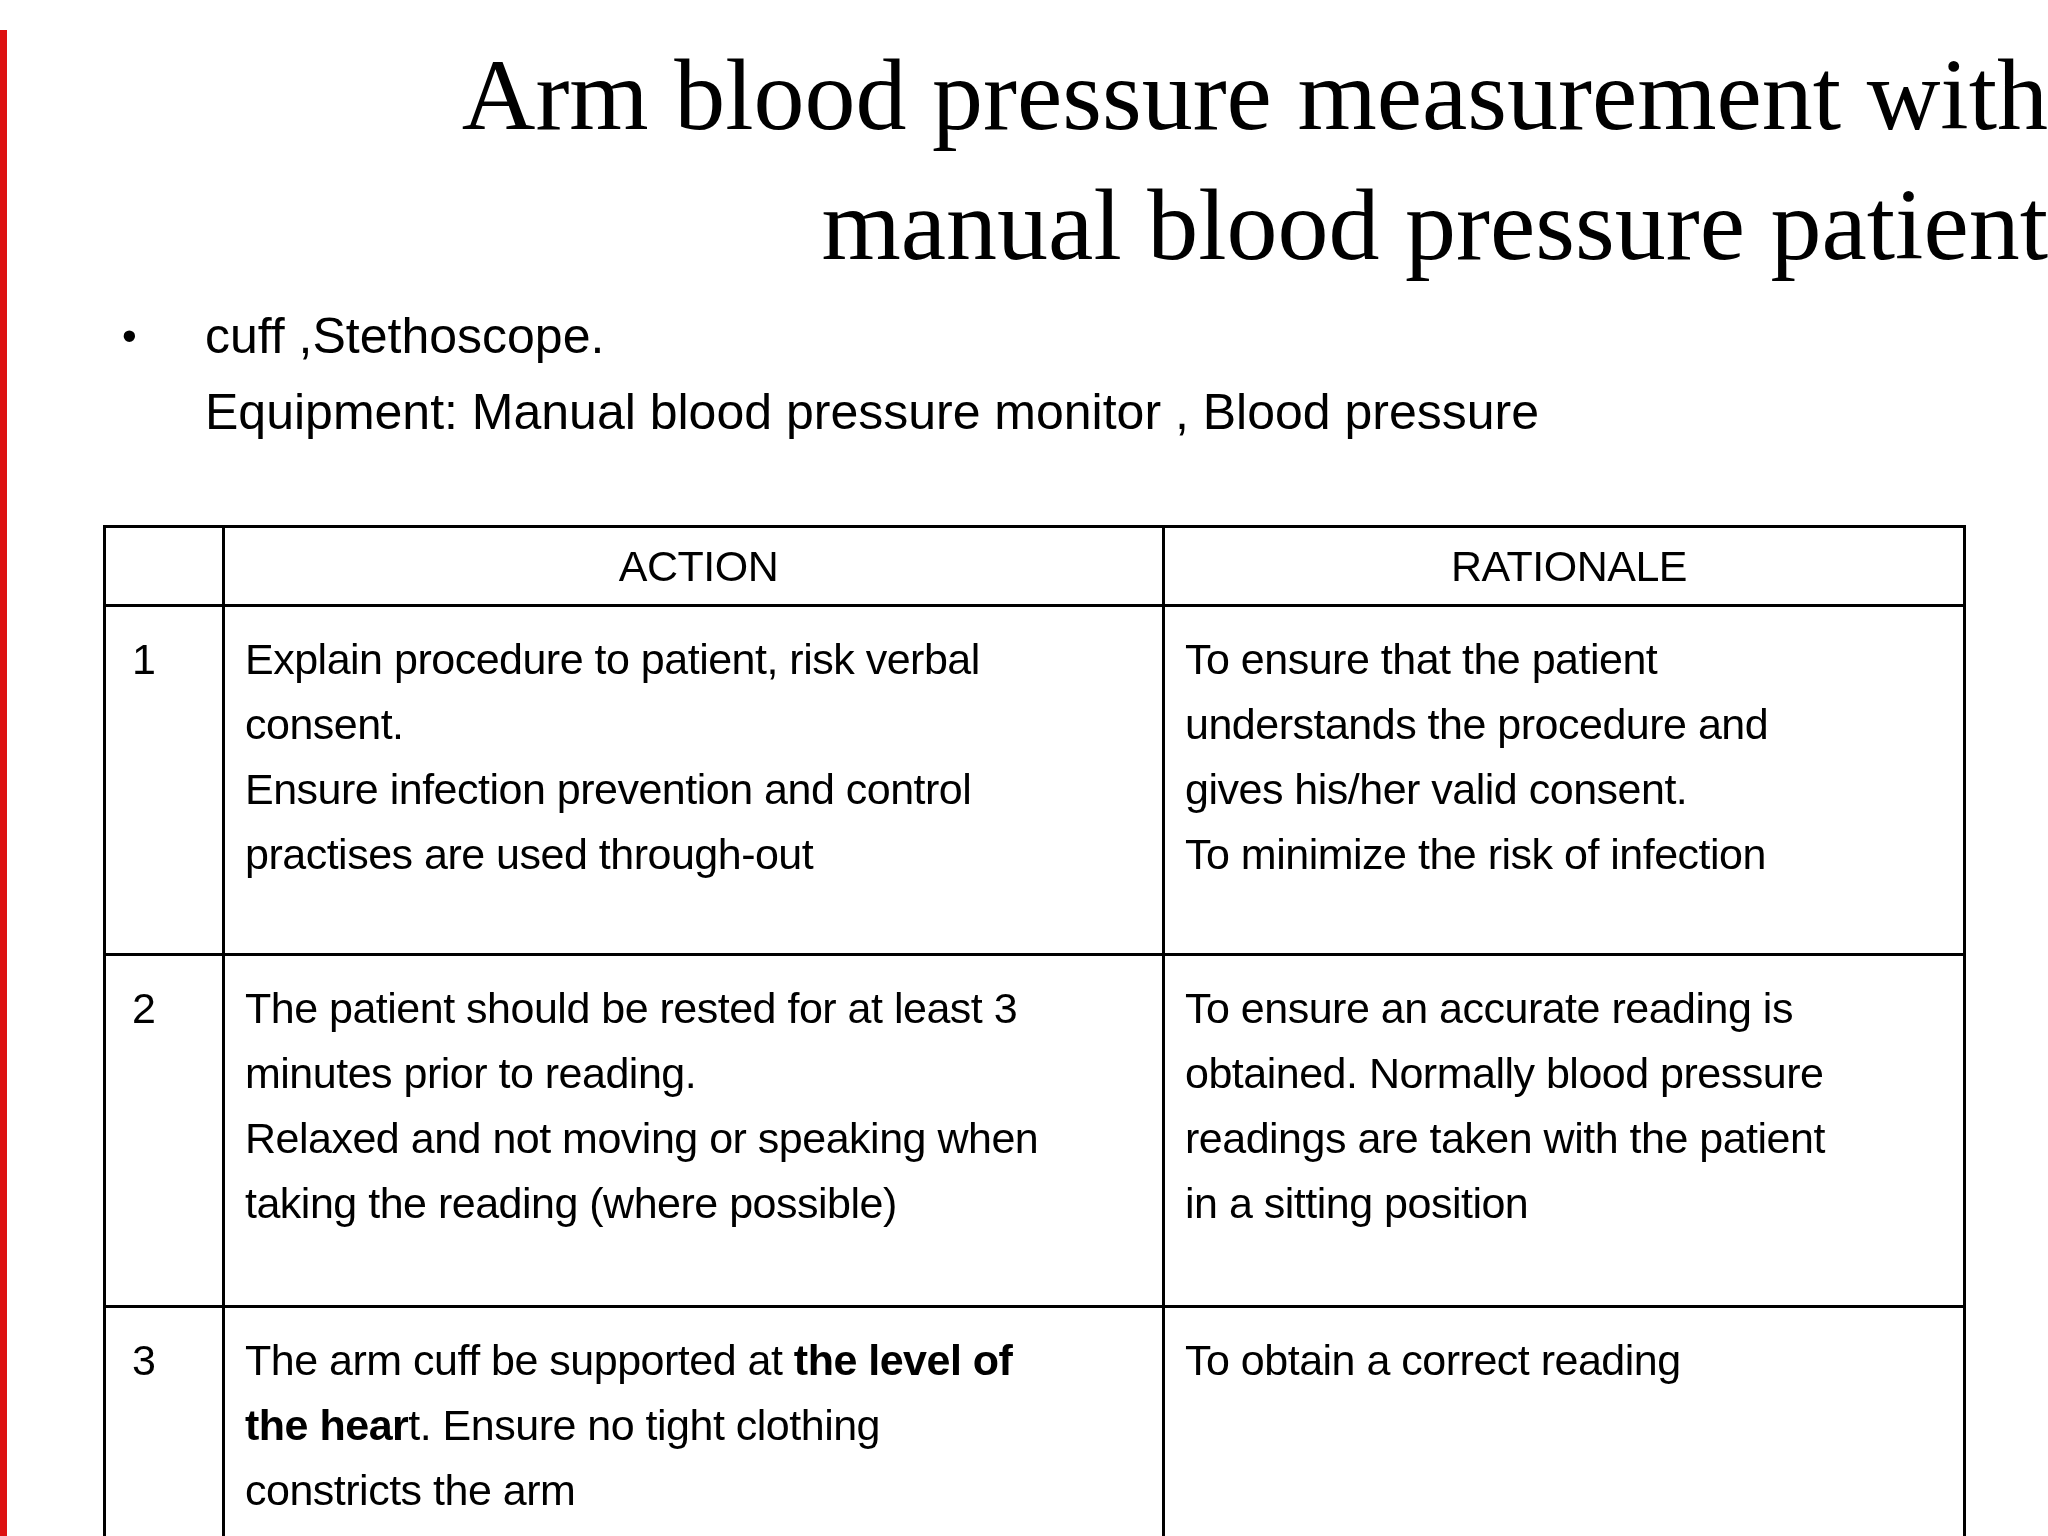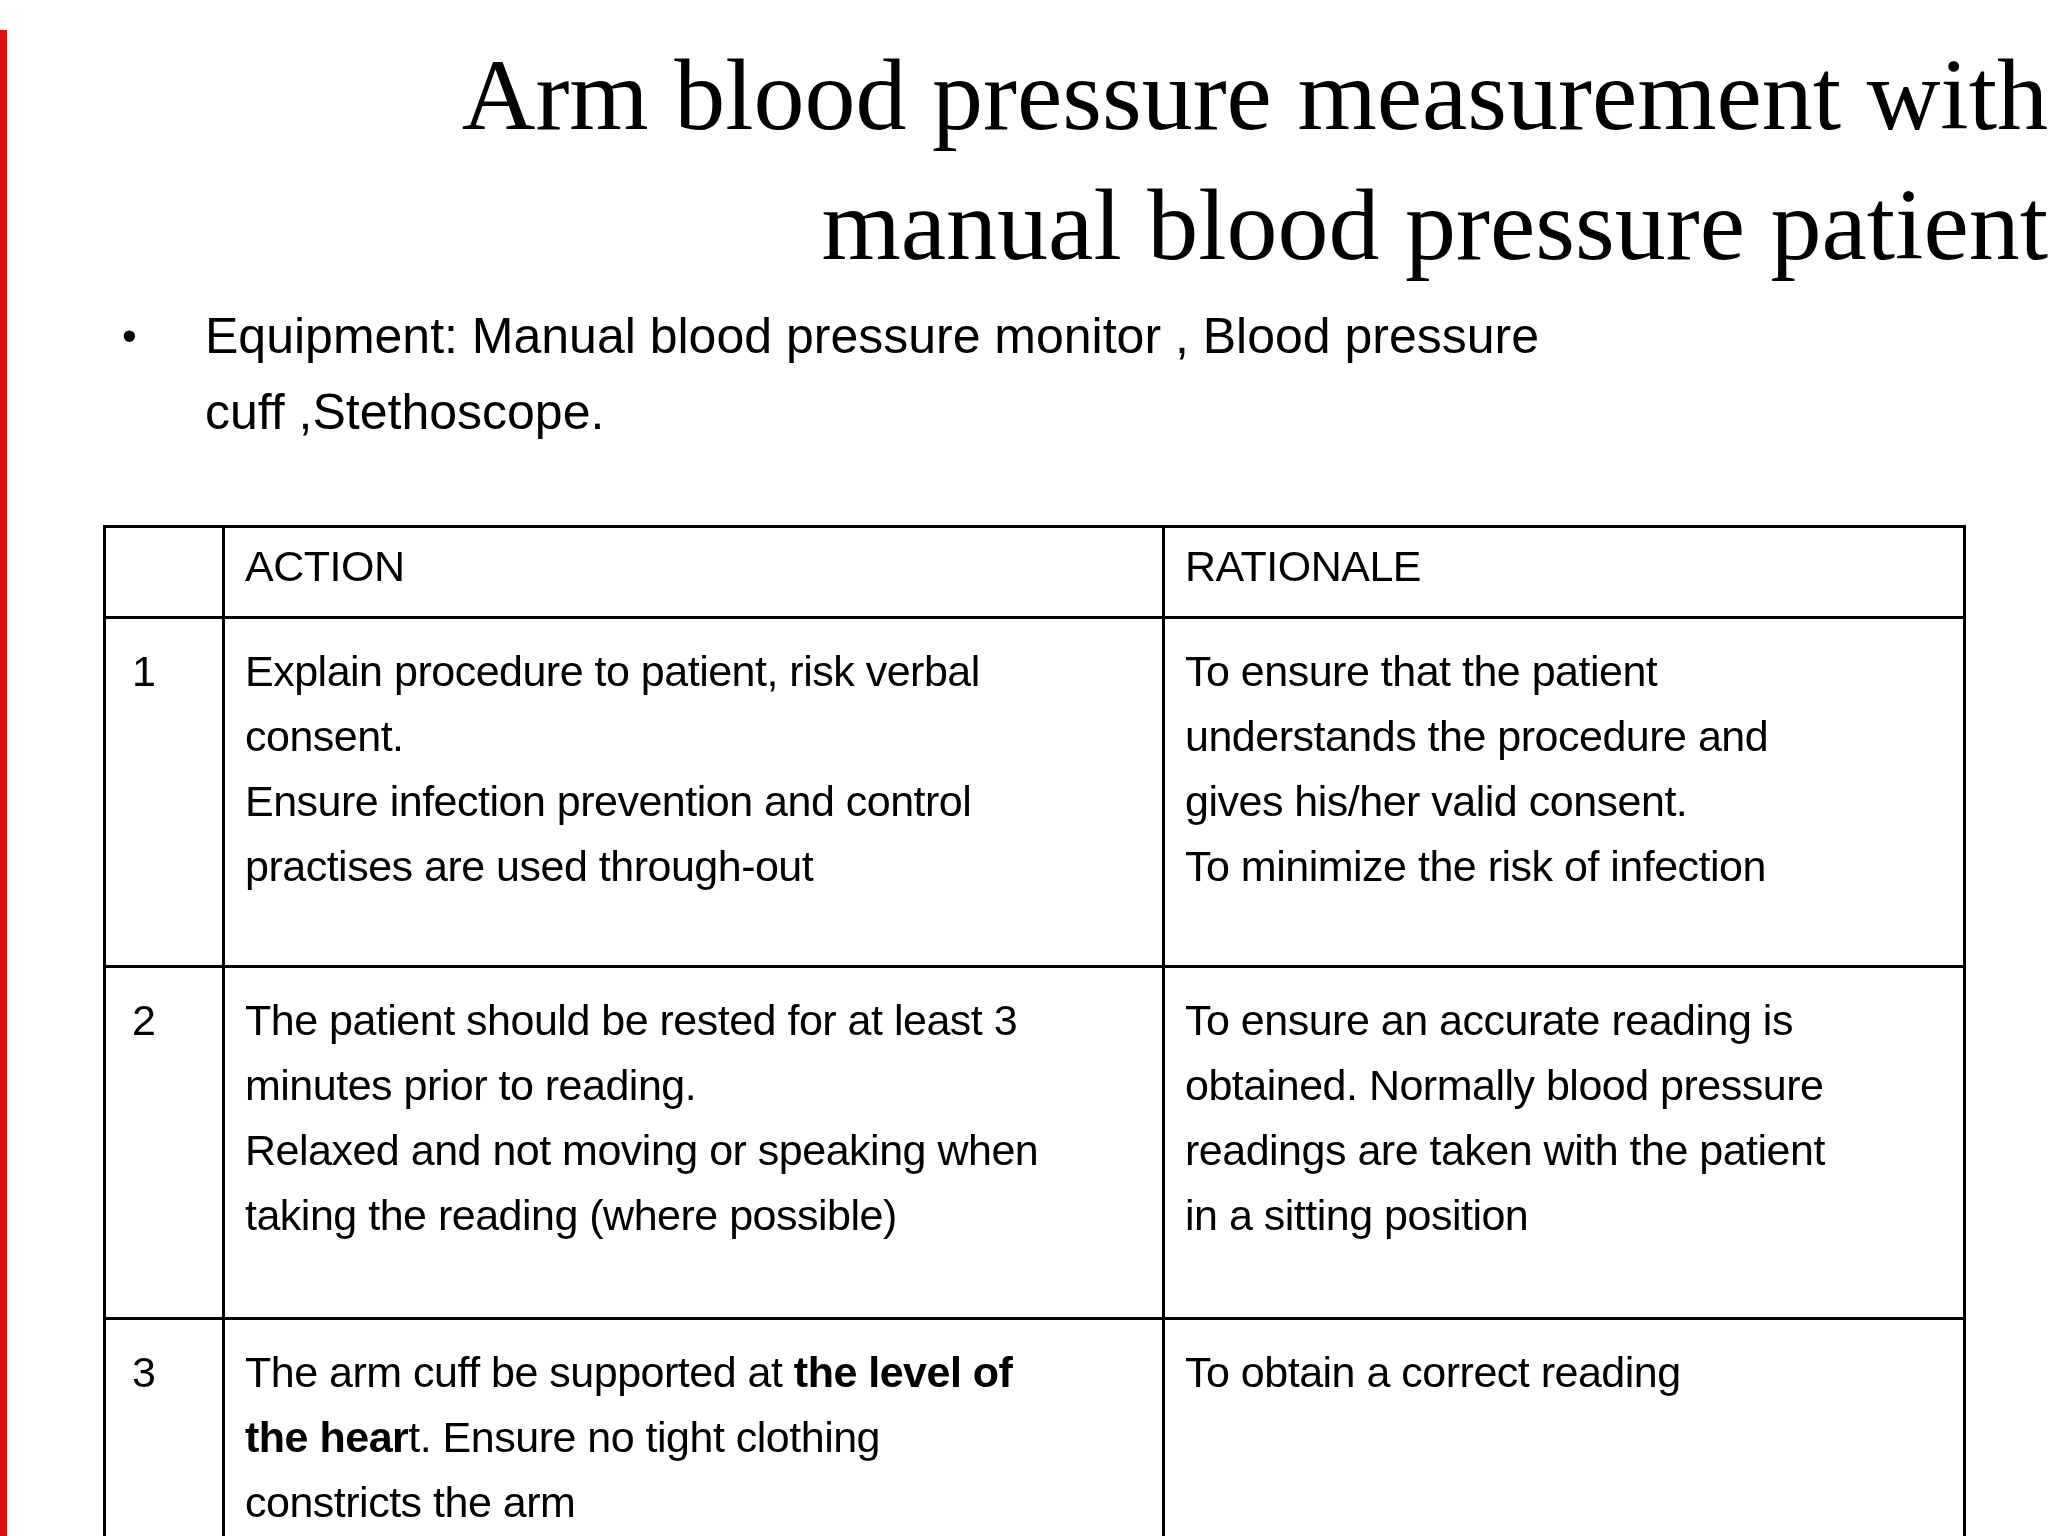--- a/index.html
+++ b/index.html
@@ -69,24 +69,24 @@
     font-size: 43px;
     line-height: 65px;
     letter-spacing: -0.5px;
   }
   .proc-table th, .proc-table td {
     border: 3px solid var(--border, #000000);
     background: var(--bg, #ffffff);
   }
   .proc-table th {
     font-weight: normal;
-    text-align: left;
+    text-align: center;
     vertical-align: middle;
     height: 76px;
-    padding: 0 10px 12px 20px;
+    padding: 0 10px 0 20px;
   }
   .proc-table td {
     vertical-align: top;
     padding: 20px 10px 0 20px;
     white-space: pre-line;
   }
   .proc-table .num-cell {
     padding-left: 26px;
   }
   .row-body-1 td { height 326px; height: 326px; }
@@ -104,22 +104,22 @@
   <div class="left-stripe"></div>
 
   <h1 class="title">
     <span class="title-line">Arm blood pressure measurement with</span>
     <span class="title-line">manual blood pressure patient</span>
   </h1>
 
   <div class="bullet-row">
     <span class="bullet-marker">•</span>
     <div class="bullet-text">
+      <span class="b-line">cuff ,Stethoscope.</span>
       <span class="b-line">Equipment: Manual blood pressure monitor , Blood pressure</span>
-      <span class="b-line">cuff ,Stethoscope.</span>
     </div>
   </div>
 
   <table class="proc-table">
     <colgroup>
       <col style="width:119px">
       <col style="width:940px">
       <col style="width:801px">
     </colgroup>
     <tbody>

